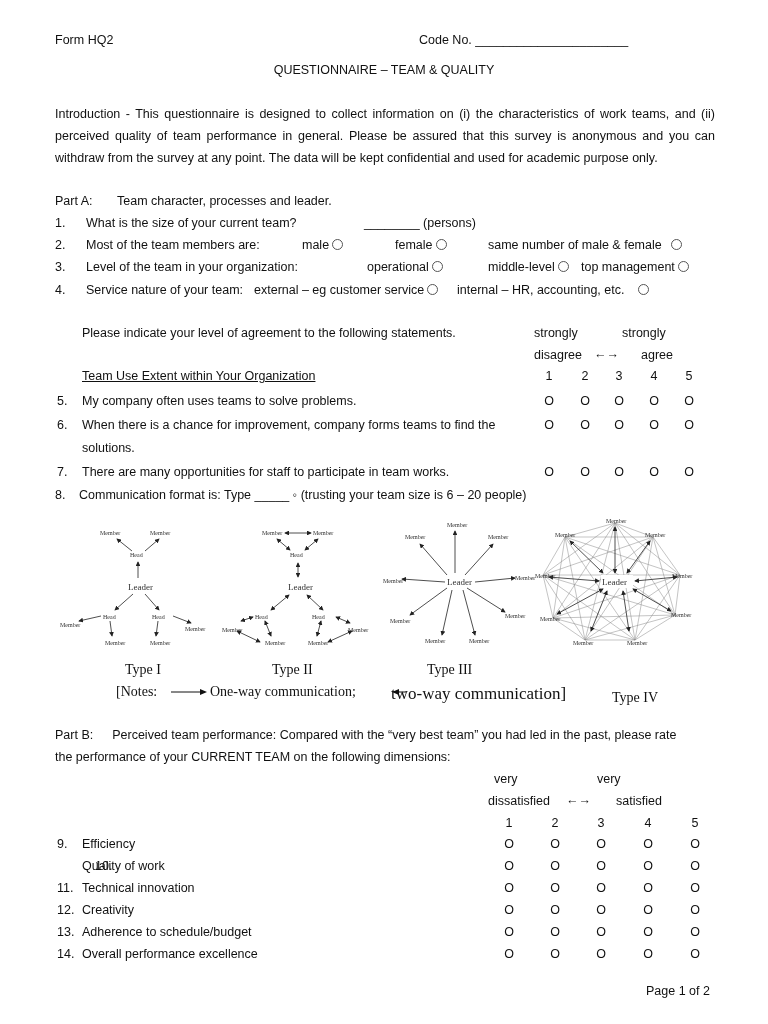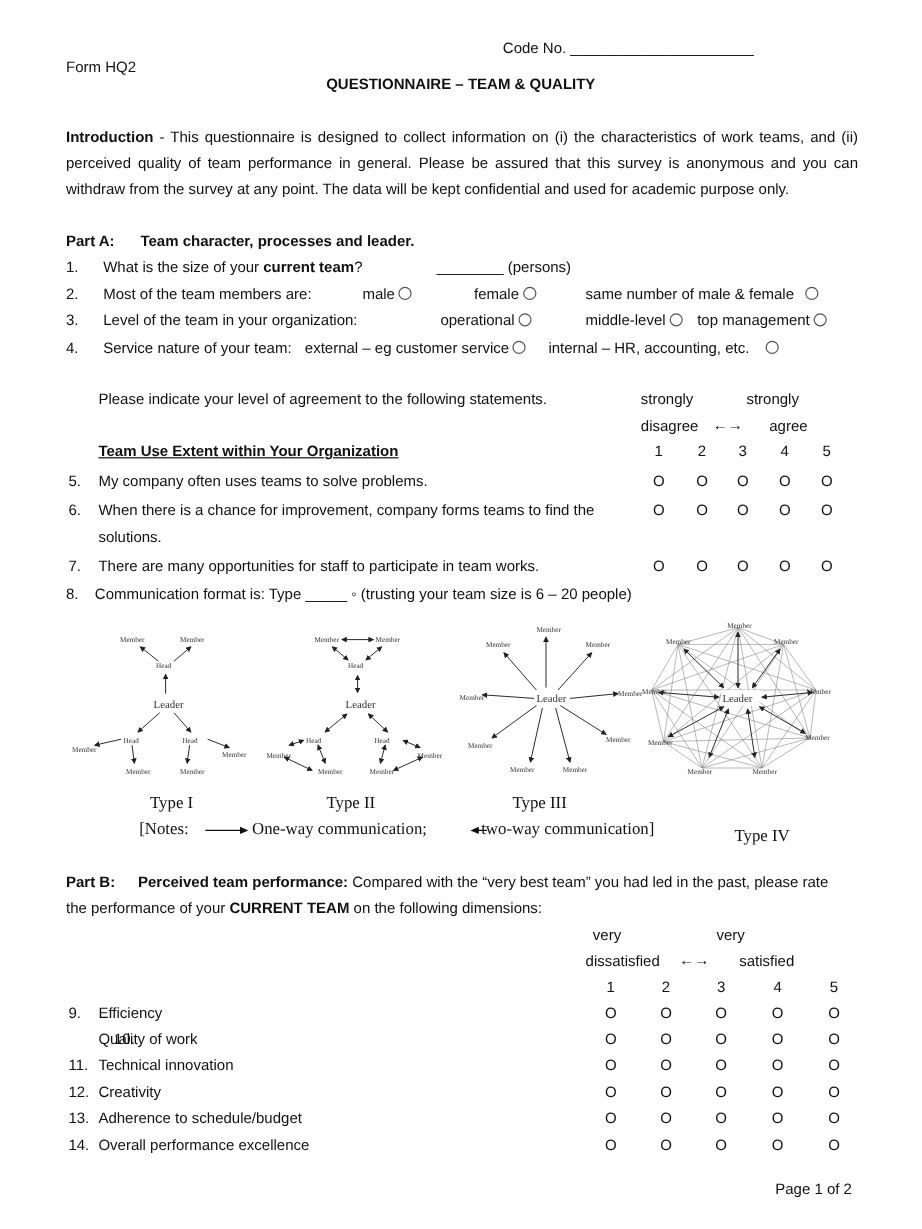--- a/index.html
+++ b/index.html
@@ -1,31 +1,31 @@
 <!DOCTYPE html>
 <html><head>
 <meta charset="utf-8">
 <style>
   html, body { margin:0; padding:0; background:#ffffff; }
   body { width:768px; height:1024px; position:relative; overflow:hidden;
          font-family:"Liberation Sans", sans-serif; font-size:12.5px; color:#111; }
   .abs { position:absolute; white-space:nowrap; }
-  .bold { font-weight:bold; }
+  .bold { font-weight:normal; }
   .serif { font-family:"Liberation Serif", serif; }
   .radio { display:inline-block; width:9px; height:9px; border:1px solid #555;
            border-radius:50%; vertical-align:-1px; margin-left:3px; background:#fff; }
   .o { position:absolute; width:20px; text-align:center; }
   .intro { position:absolute; left:55px; top:103px; width:660px; line-height:22px; text-align:justify; }
   .u { text-decoration:underline; }
   svg text { font-family:"Liberation Serif", serif; }
 </style>
 </head>
 <body>
 
-<div class="abs" style="left:55px;top:49px;text-align:right;">Form HQ2</div>
+<div class="abs" style="left:55px;top:33px;text-align:right;">Form HQ2</div>
 <div class="abs" style="left:419px;top:33px;">Code No. ______________________</div>
 <div class="abs bold" style="left:0;width:768px;text-align:center;top:63px;">QUESTIONNAIRE – TEAM &amp; QUALITY</div>
 
 <div class="intro"><span class="bold">Introduction</span><span> - This questionnaire is designed to collect information on (i) the characteristics of work teams, and (ii) perceived quality of team performance in general. Please be assured that this survey is anonymous and you can withdraw from the survey at any point. The data will be kept confidential and used for academic purpose only.</span></div>
 
 <div class="abs bold" style="left:55px;top:194px;">Part A:</div>
 <div class="abs bold" style="left:117px;top:194px;">Team character, processes and leader.</div>
 
 <div class="abs" style="left:55px;top:216px;">1.</div>
 <div class="abs" style="left:86px;top:216px;"><span>What is the size of your </span><span class="bold">current team</span><span>?</span></div>
@@ -249,21 +249,21 @@
 <div class="abs serif" style="left:116px;top:684px;font-size:14px;">[Notes:</div>
 <svg class="abs" style="left:170px;top:686px;" width="38" height="12">
     <line x1="1" y1="6" x2="30" y2="6" stroke="#111" stroke-width="1"></line>
     <path d="M30,3 L37,6 L30,9 z" fill="#111"></path>
   </svg>
 <div class="abs serif" style="left:210px;top:684px;font-size:14px;">One-way communication;</div>
 <svg class="abs" style="left:392px;top:686px;" width="14" height="12">
     <path d="M7,3 L0,6 L7,9 z" fill="#111"></path>
     <line x1="6" y1="6" x2="14" y2="6" stroke="#111" stroke-width="1"></line>
   </svg>
-<div class="abs serif" style="left:401px;top:684px;font-size:14px;">two-way communication]</div>
+<div class="abs serif" style="left:391px;top:684px;font-size:17px;">two-way communication]</div>
 
 <div class="abs" style="left:55px;top:728px;"><span class="bold">Part B:</span><span style="display:inline-block;width:19px"></span><span class="bold">Perceived team performance:</span><span> Compared with the “very best team” you had led in the past, please rate</span></div>
 <div class="abs" style="left:55px;top:750px;"><span>the performance of your </span><span class="bold">CURRENT TEAM</span><span> on the following dimensions:</span></div>
 
 <div class="abs" style="left:494px;top:772px;">very</div>
 <div class="abs" style="left:597px;top:772px;">very</div>
 <div class="abs" style="left:488px;top:794px;">dissatisfied</div>
 <div class="abs" style="left:566px;top:793px;">←→</div>
 <div class="abs" style="left:616px;top:794px;">satisfied</div>
 

